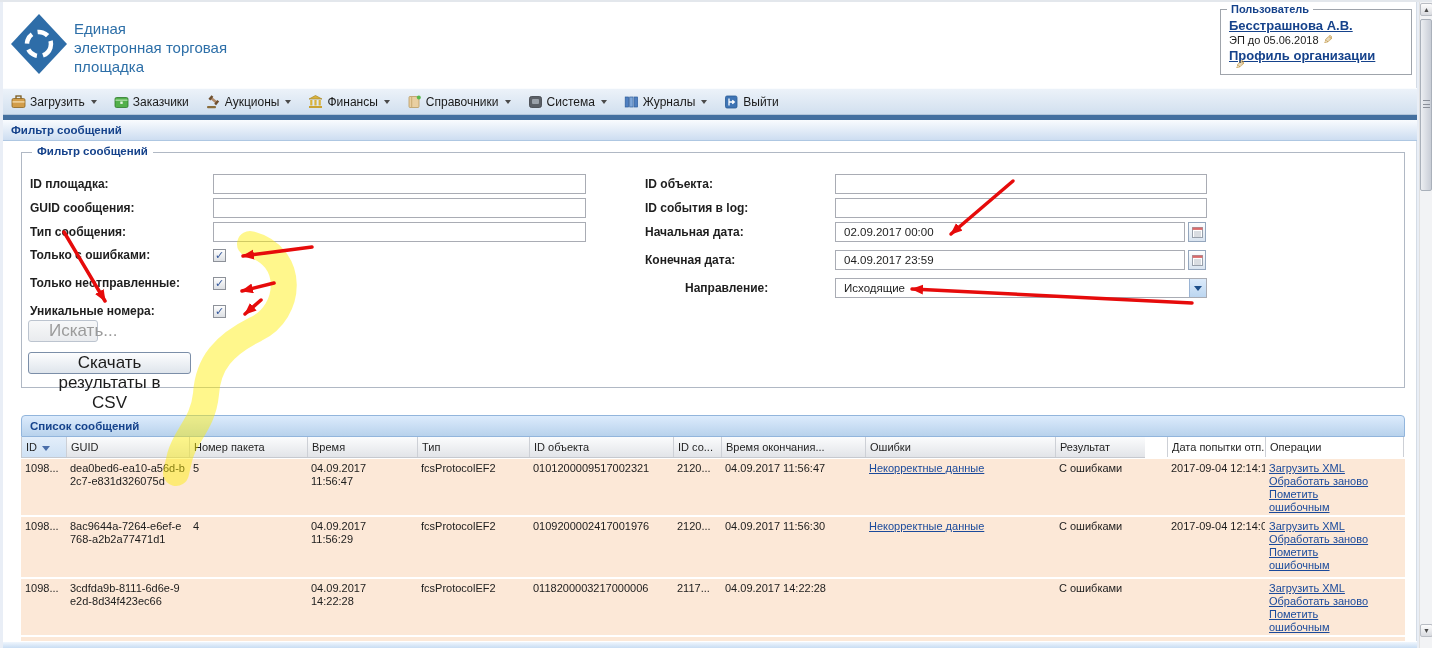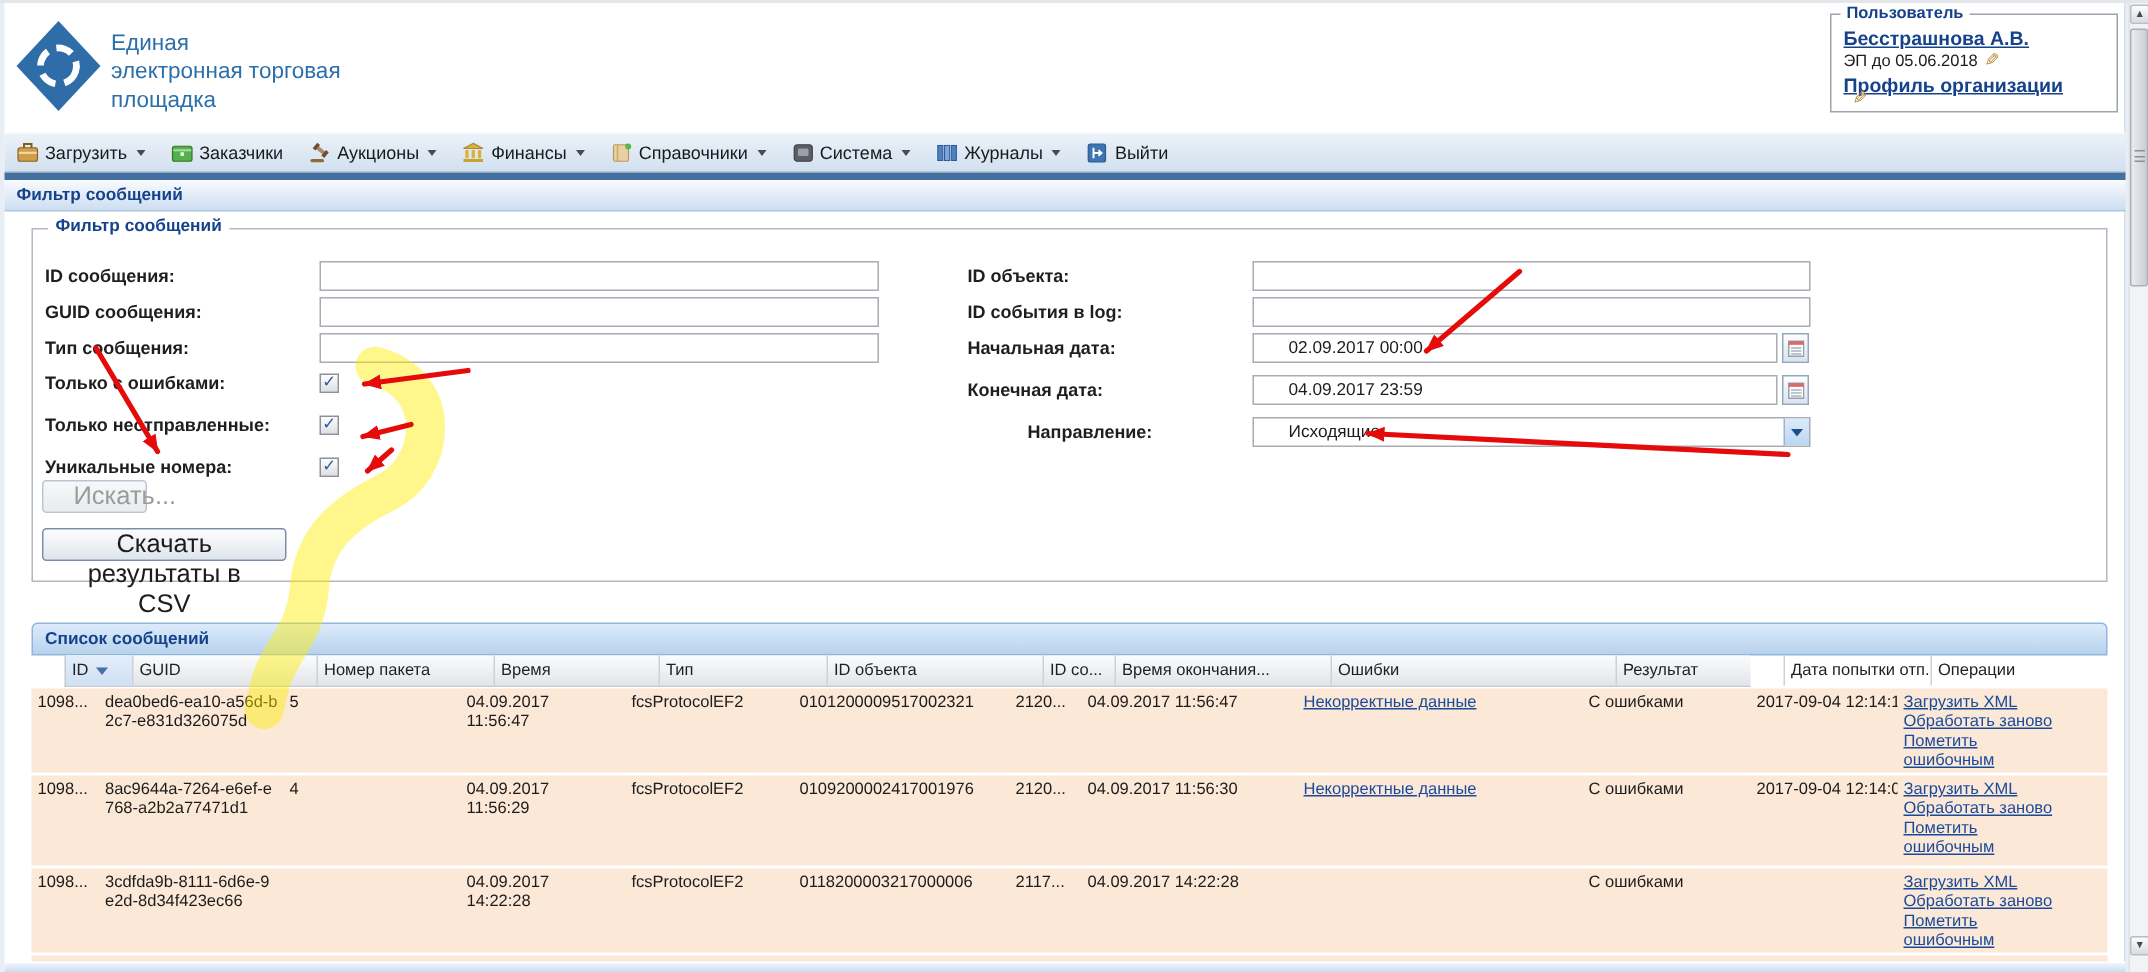--- a/index.html
+++ b/index.html
@@ -41,21 +41,21 @@
     background:linear-gradient(#f9fbfe,#cdddf1); border-bottom:1px solid #aec7e2;
     font-size:11.5px; font-weight:bold; color:#15428b; line-height:21px; padding-left:8px; }
 
   
   .filter-box { position:absolute; left:21px; top:152px; width:1384px; height:236px;
     border:1px solid #b0b8c4; }
   .fld-legend { position:absolute; left:10px; top:-8px; background:#fff; padding:0 5px;
     font-size:11.5px; font-weight:bold; color:#15428b; }
   .f-label { position:absolute; font-size:12px; font-weight:bold; color:#1e1e1e; white-space:nowrap; }
   .f-input { position:absolute; height:20px; border:1px solid #a9acb4; background:#fff;
-    font-size:11.5px; padding:0 23px; color:#1c1c1c; font-family:inherit; }
+    font-size:11.5px; padding:0 8px; color:#1c1c1c; font-family:inherit; }
   .cb { position:absolute; width:13px; height:13px; background:linear-gradient(#fefefe,#dcdfe3);
     border:1px solid #8d9199; font-size:11px; line-height:11px; text-align:center;
     color:#35589c; font-weight:bold; cursor:pointer; }
   .btn { position:absolute; height:22px; border:1px solid #7b8ea8; border-radius:3px;
     background:linear-gradient(#fdfdfe,#dfe5ec); font-size:17px; color:#1c1c1c;
     font-family:inherit; cursor:pointer; padding:0 20px; }
   .btn.disabled { border-color:#bcc4cf; color:#9b9b9b; background:linear-gradient(#f7f8f9,#e9ebee); }
   .trigger-btn { position:absolute; width:18px; height:20px; border:1px solid #94a6bd;
     background:linear-gradient(#fdfefe,#d9e4f0); cursor:pointer; display:flex;
     align-items:center; justify-content:center; }
@@ -65,21 +65,21 @@
   .sel-caret { width:0; height:0; border-left:4px solid transparent; border-right:4px solid transparent;
     border-top:5px solid #1d4e89; }
 
   
   .grid-title { position:absolute; left:21px; top:415px; width:1384px; height:22px;
     background:linear-gradient(#dcebfc,#b8d2ec); border:1px solid #92b5dc;
     border-radius:4px 4px 0 0; font-size:11.5px; font-weight:bold; color:#15428b;
     line-height:20px; padding-left:8px; }
   .grid-cols { position:absolute; left:21px; top:437px; width:1124px; height:21px;
     display:flex; background:linear-gradient(#fbfcfd,#e2e4e8); border-left:1px solid #c6c9cf;
-    border-bottom:1px solid #c6c9cf;margin-left:22px; }
+    border-bottom:1px solid #c6c9cf; }
   .gcol { border-right:1px solid #cdd0d6; font-size:11px; color:#1f1f1f; line-height:20px;
     padding-left:4px; white-space:nowrap; overflow:hidden; cursor:pointer; flex-shrink:0; }
   .gcol.sorted { background:linear-gradient(#e3eefa,#cfe1f4); }
   .sort-arrow { display:inline-block; width:0; height:0; border-left:4px solid transparent;
     border-right:4px solid transparent; border-top:5px solid #4a6ea9; margin-left:5px; }
   .grid-rows { position:absolute; left:21px; top:459px; width:1384px; }
   .grow { display:flex; background:#fce8d7; margin-bottom:2px; overflow:hidden; cursor:default; }
   .gcell { flex-shrink:0; padding:3px 4px; font-size:11px; line-height:13px; color:#1c1c1c;
     overflow:hidden; }
   .gcell.guid { word-break:break-all; }
@@ -229,21 +229,21 @@
 
   <div class="bluestrip"></div>
   <div class="titlebar">
     <span>Фильтр сообщений</span>
   </div>
 
   <div class="filter-box">
     <span class="fld-legend">Фильтр сообщений</span>
   </div>
   <div id="filter-fields">
-      <div class="f-label" style="left:30px; top:177px;">ID сообщения:</div>
+      <div class="f-label" style="left:30px; top:177px;">ID площадка:</div>
       <input class="f-input" style="left: 213px; top: 174px; width: 373px;" value="">
       <div class="f-label" style="left:30px; top:201px;">GUID сообщения:</div>
       <input class="f-input" style="left: 213px; top: 198px; width: 373px;" value="">
       <div class="f-label" style="left:30px; top:225px;">Тип сообщения:</div>
       <input class="f-input" style="left: 213px; top: 222px; width: 373px;" value="">
       <div class="f-label" style="left:30px; top:248px;">Только с ошибками:</div>
       <div class="cb" style="left:213px; top:249px;">✓</div>
       <div class="f-label" style="left:30px; top:276px;">Только неотправленные:</div>
       <div class="cb" style="left:213px; top:277px;">✓</div>
       <div class="f-label" style="left:30px; top:304px;">Уникальные номера:</div>

